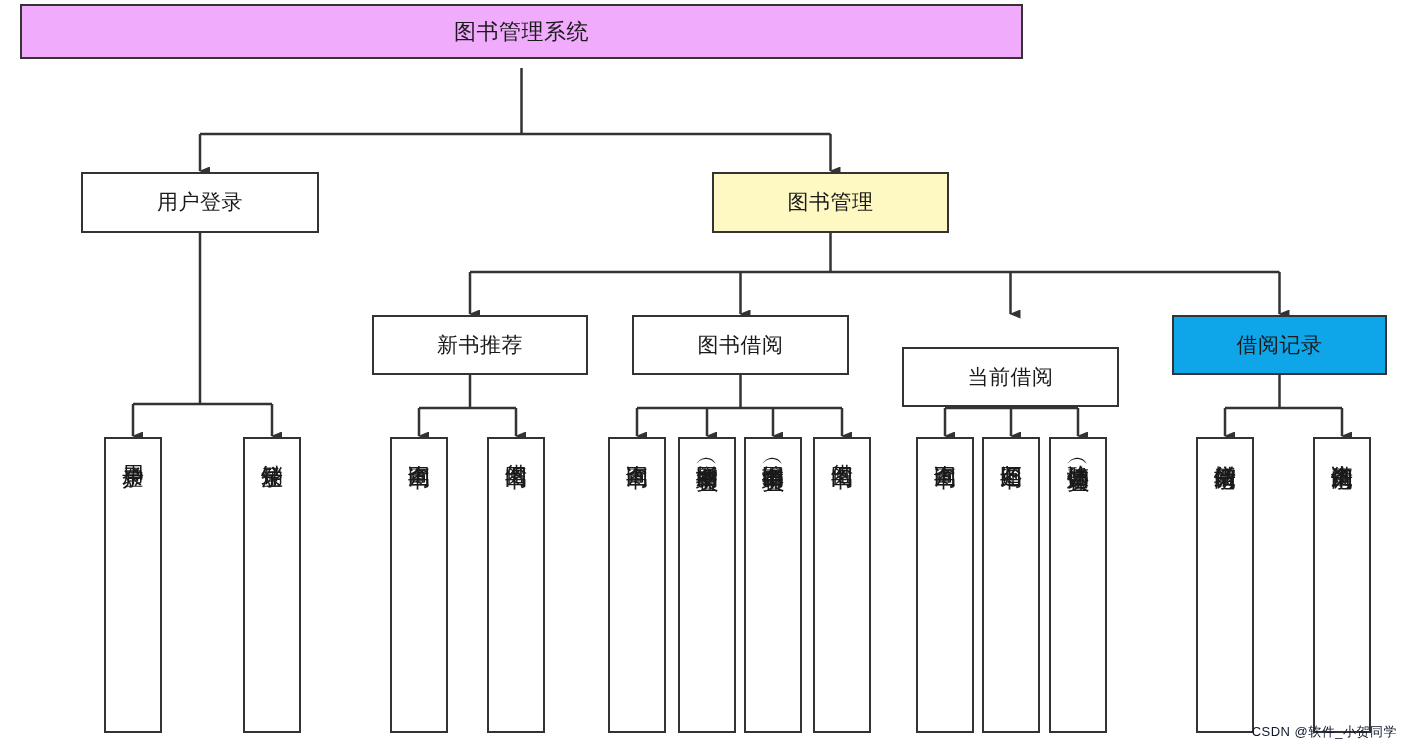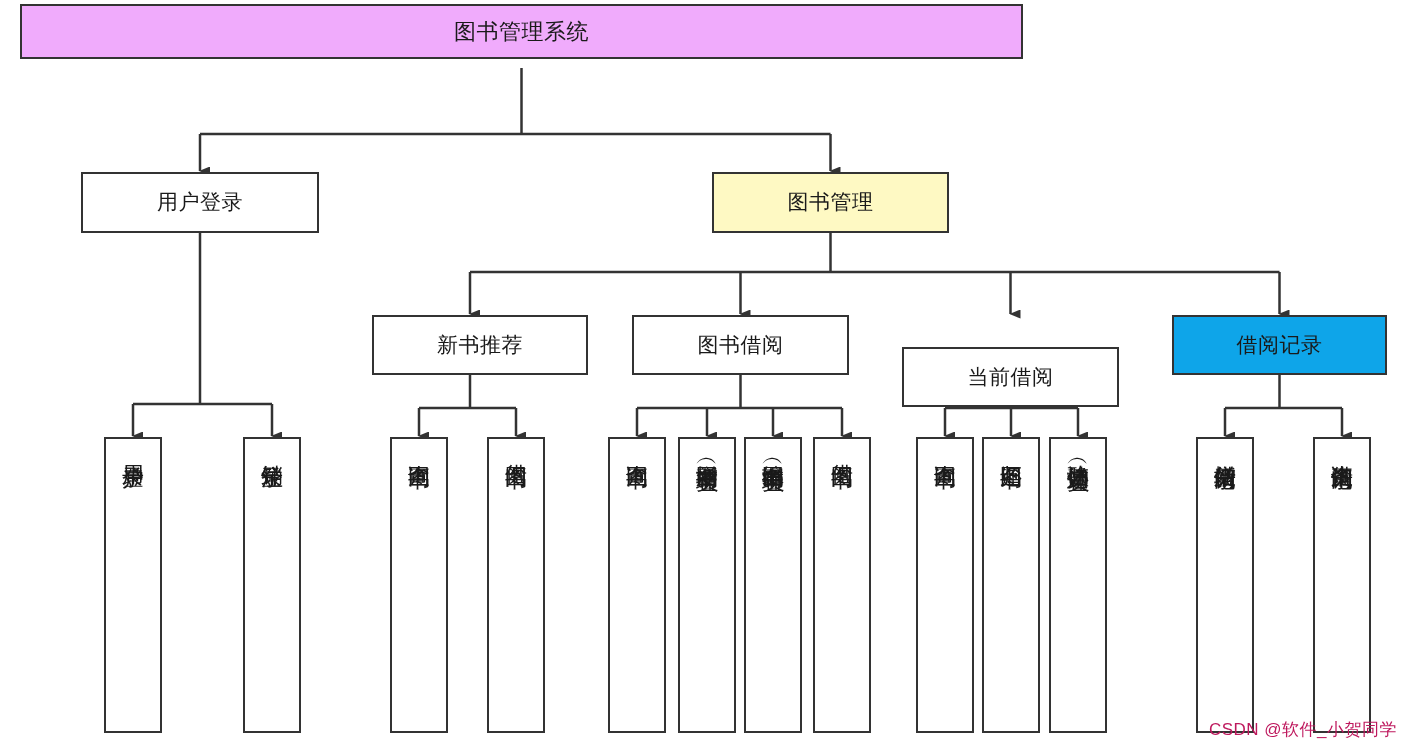--- a/index.html
+++ b/index.html
@@ -56,22 +56,22 @@
     line-height: 1.08;
     letter-spacing: 1px;
   }
   .node.root .label {
     font-size: 22px;
   }
   .watermark {
     position: absolute;
     right: 8px;
     bottom: 6px;
-    font-size: 17px;
-    color: #be185d;
+    font-size: 13px;
+    color: #0f172a;
     letter-spacing: 0.5px;
     white-space: nowrap;
   }
 </style>
 </head>
 <body>
 
 <div id="canvas">
   <svg class="edges" viewBox="0 0 1405 747">
     <defs>

